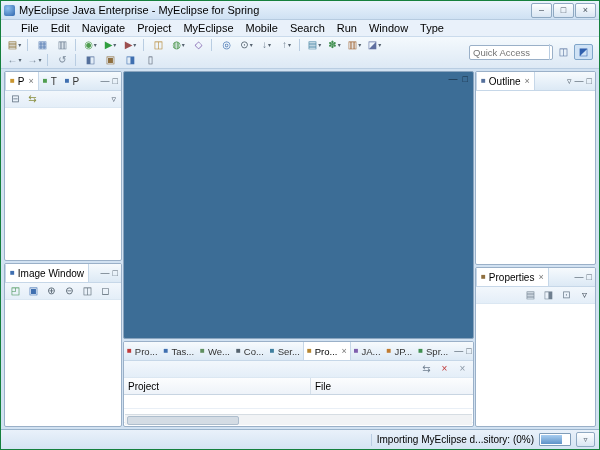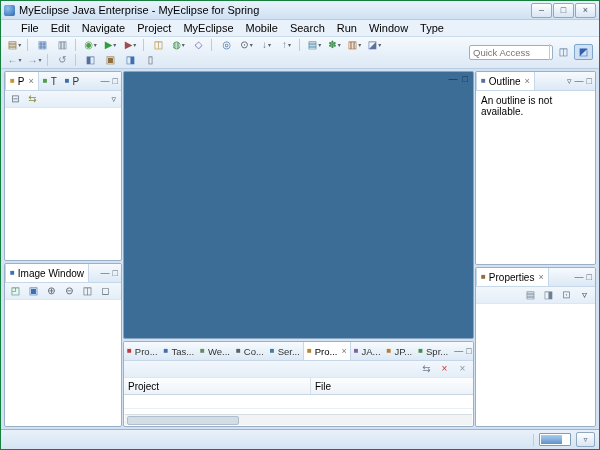--- a/index.html
+++ b/index.html
@@ -418,21 +418,20 @@
           <span class="tabicon" style="color:#55709c">■</span>
           <span>Outline</span>
           <span class="tabclose">×</span>
         </span>
         <span class="pctls">
           <span class="pctl">▿</span>
           <span class="pctl">—</span>
           <span class="pctl">□</span>
         </span>
       </div>
-      <div class="pmsg">An outline is not available.</div>
     </div>
 
     <div class="panel panel-right-bottom">
       <div class="phead">
         <span class="ptab selected">
           <span class="tabicon" style="color:#8f6f3f">■</span>
           <span>Properties</span>
           <span class="tabclose">×</span>
         </span>
         <span class="pctls">
@@ -456,20 +455,21 @@
           </span>
         </div>
       <div class="pcontent"></div>
     </div>
 
   </div>
 
   <div class="statusbar">
     <div class="sb-right">
       <div class="sb-sep"></div>
+      <div class="sb-msg">Importing MyEclipse d...sitory: (0%)</div>
       <div class="sb-progress">
         <div class="sb-fill"></div>
       </div>
       <div class="sb-jobs">
         <span>▿</span>
       </div>
     </div>
   </div>
 
 </div>

